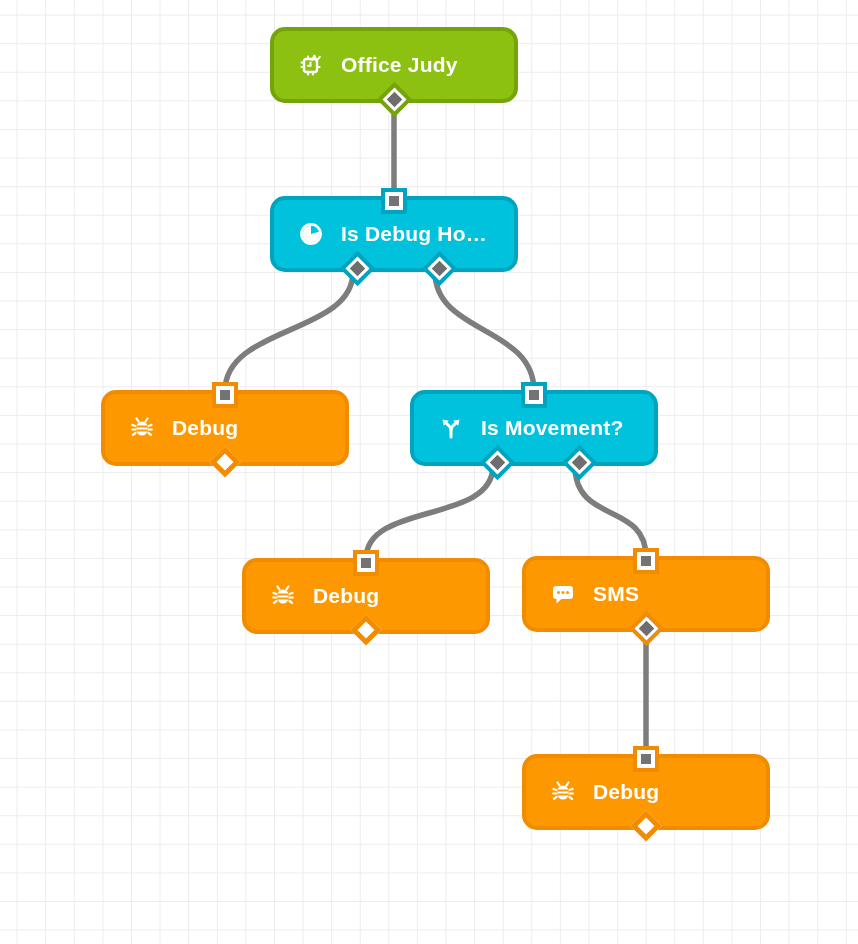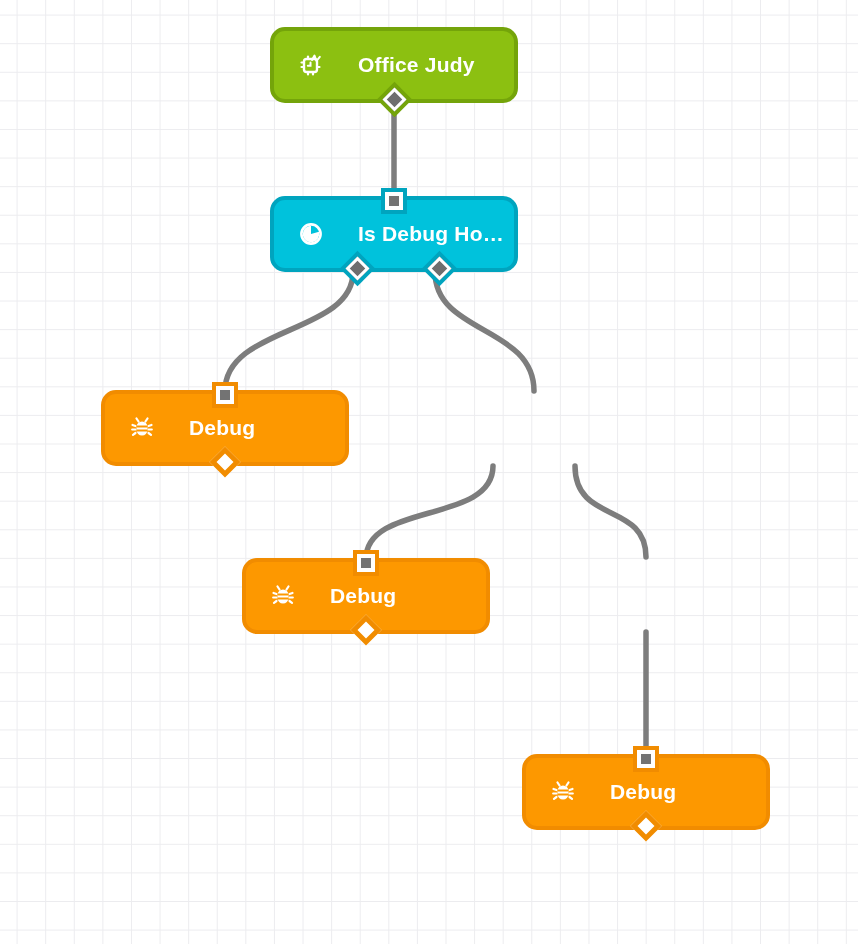--- a/index.html
+++ b/index.html
@@ -23,21 +23,21 @@
 
   .node{
     position:absolute;
     width:248px;height:76px;
     box-sizing:border-box;
     border-radius:15px;
     border:4px solid var(--border);
     background:var(--fill);
     display:flex;align-items:center;
     padding-left:24px;
-    gap:34px;
+    gap:17px;
     color:#ffffff;
     cursor:pointer;
   }
   .node.green { --fill:#8cc011; --border:#74a40a; }
   .node.cyan  { --fill:#00c2dc; --border:#00a4be; }
   .node.orange{ --fill:#fd9800; --border:#f18c00; }
 
   .node .label{
     font-size:21px;
     font-weight:700;
@@ -148,20 +148,37 @@
           <path d="M7.5,11.5 H18.5"></path>
             <path d="M7.5,15.5 H18.5"></path>
         </g>
       </svg>
     </span>
     <span class="label">Debug</span>
     <span class="port in"></span>
     <span class="port out open center"></span>
   </div>
 
+  <div class="node cyan" style="left:410px;top:390px">
+    <span class="icon">
+      <svg viewBox="0 0 26 26">
+        <g stroke="#fff" stroke-width="3" fill="none" stroke-linecap="round">
+          <path d="M13,22 L13,14.5"></path>
+          <path d="M13,14.5 C13,11.5 11,11 8,8"></path>
+          <path d="M13,14.5 C13,11.5 15,11 18,8"></path>
+        </g>
+        <polygon points="4.5,4.5 10.8,5.8 5.8,10.8" fill="#fff"></polygon>
+        <polygon points="21.5,4.5 15.2,5.8 20.2,10.8" fill="#fff"></polygon>
+      </svg>
+    </span>
+    <span class="label">Is Movement?</span>
+    <span class="port in"></span>
+    <span class="port out p-left"></span>
+    <span class="port out p-right"></span>
+  </div>
 
   <div class="node orange" style="left:242px;top:558px">
     <span class="icon">
       <svg viewBox="0 0 26 26">
         <g stroke="#fff" stroke-width="2.2" stroke-linecap="round">
           <path d="M9.5,6.5 L7.5,3.5"></path>
             <path d="M16.5,6.5 L18.5,3.5"></path>
           <path d="M6.5,11 L3.5,10"></path>
             <path d="M6.5,14.5 L3.2,14.5"></path>
             <path d="M6.5,18 L4,19.8"></path>
@@ -174,20 +191,34 @@
           <path d="M7.5,11.5 H18.5"></path>
             <path d="M7.5,15.5 H18.5"></path>
         </g>
       </svg>
     </span>
     <span class="label">Debug</span>
     <span class="port in"></span>
     <span class="port out open center"></span>
   </div>
 
+  <div class="node orange" style="left:522px;top:556px">
+    <span class="icon">
+      <svg viewBox="0 0 26 26">
+        <rect x="3" y="5" width="20" height="13" rx="3.2" fill="#fff"></rect>
+        <polygon points="6.5,16.5 6.5,22.5 12.5,17" fill="#fff"></polygon>
+        <circle cx="8.5" cy="11.5" r="1.5" fill="var(--fill)"></circle>
+        <circle cx="13" cy="11.5" r="1.5" fill="var(--fill)"></circle>
+        <circle cx="17.5" cy="11.5" r="1.5" fill="var(--fill)"></circle>
+      </svg>
+    </span>
+    <span class="label">SMS</span>
+    <span class="port in"></span>
+    <span class="port out center"></span>
+  </div>
 
   <div class="node orange" style="left:522px;top:754px">
     <span class="icon">
       <svg viewBox="0 0 26 26">
         <g stroke="#fff" stroke-width="2.2" stroke-linecap="round">
           <path d="M9.5,6.5 L7.5,3.5"></path>
             <path d="M16.5,6.5 L18.5,3.5"></path>
           <path d="M6.5,11 L3.5,10"></path>
             <path d="M6.5,14.5 L3.2,14.5"></path>
             <path d="M6.5,18 L4,19.8"></path>

